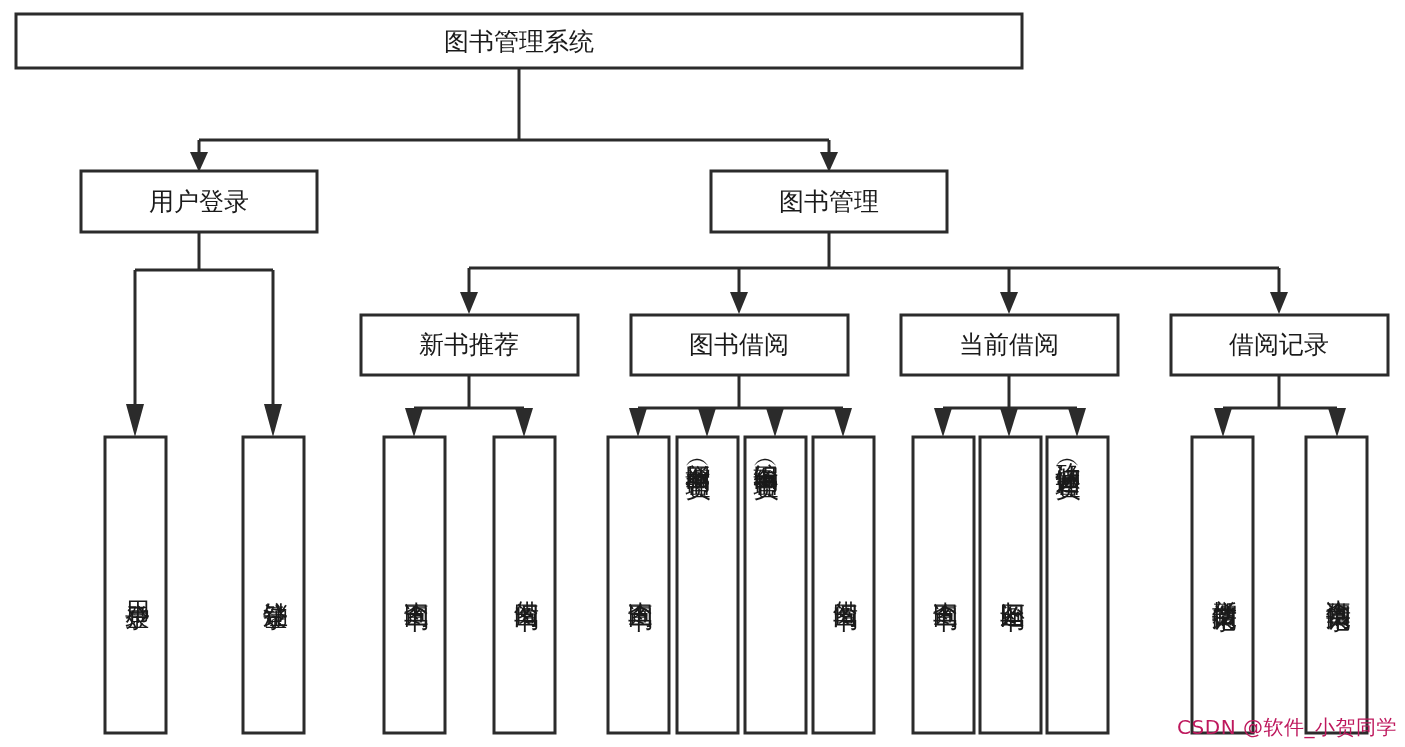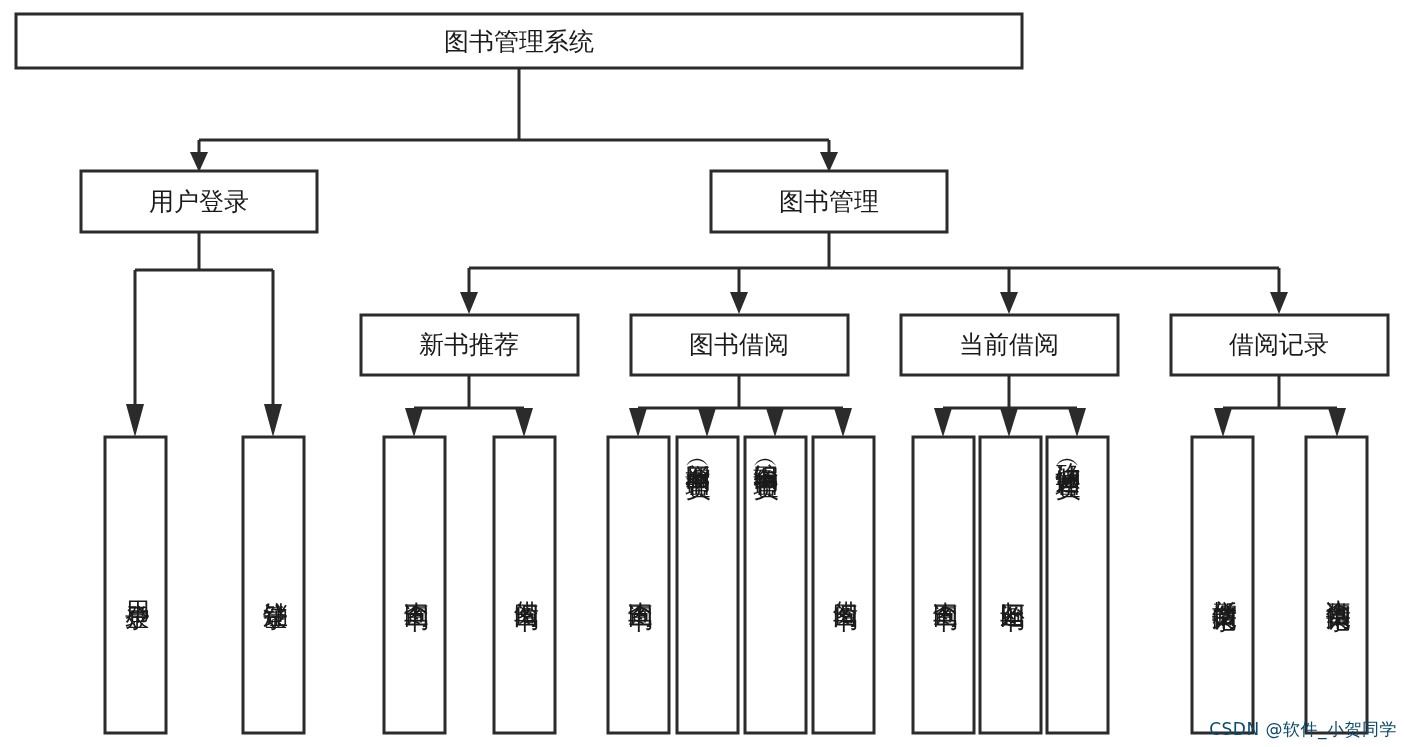--- a/index.html
+++ b/index.html
@@ -50,22 +50,22 @@
     fill: none;
   }
   .arrow-head {
     fill: #2b2b2b;
     stroke: none;
   }
   .watermark {
     position: absolute;
     right: 8px;
     bottom: 6px;
-    font-size: 17px;
-    color: #0c4a6e;
+    font-size: 20px;
+    color: #be185d;
     font-family: "DejaVu Sans", "Liberation Sans", sans-serif;
     white-space: nowrap;
     letter-spacing: 0.5px;
   }
 </style>
 </head>
 <body>
 
 <svg id="diagram" viewBox="0 0 1405 747">
 

